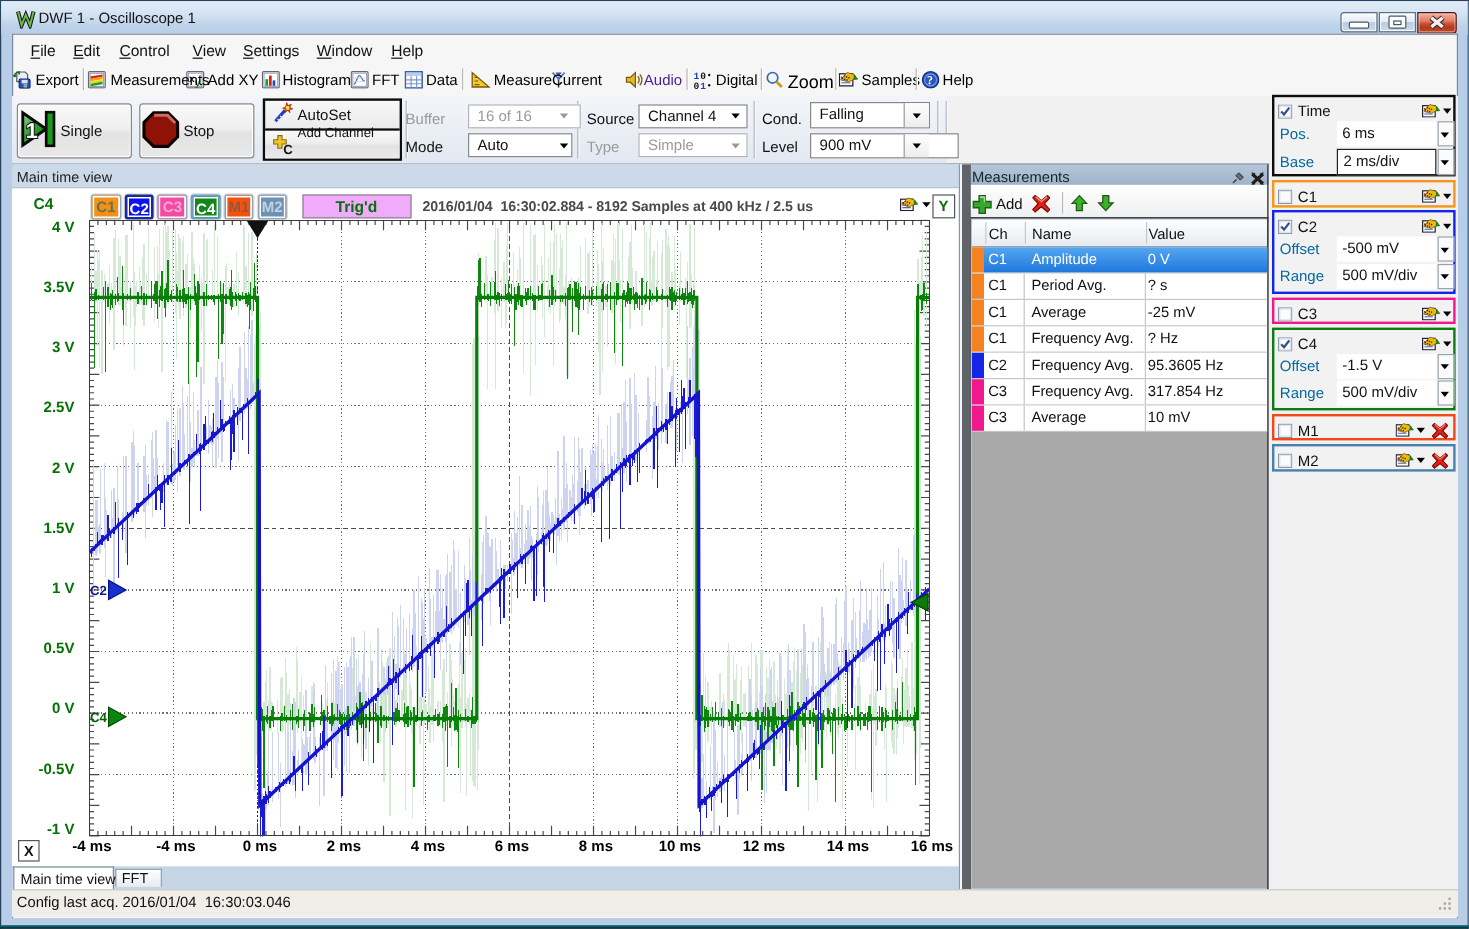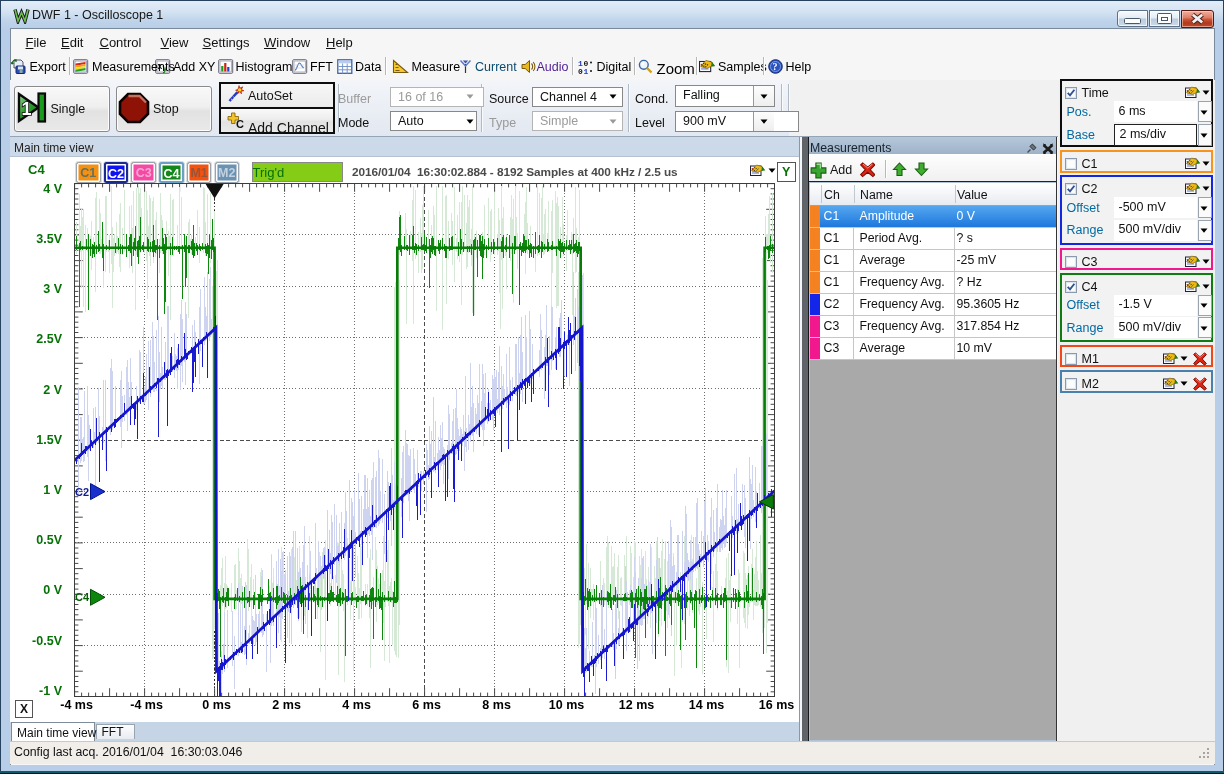--- a/index.html
+++ b/index.html
@@ -136,21 +136,21 @@
     <circle cx="7.5" cy="7.5" r="5" fill="none" stroke="#7a9ae0" stroke-width="1"></circle>
     <text x="4.6" y="11.3" font-size="10" font-weight="bold" font-family="Liberation Serif" fill="#fff">?</text>
   </svg>
 <div class="abs" style="left:29.5px;top:60px;font-size:12.5px;color:#000">Export</div>
 <div class="abs" style="left:92px;top:60px;font-size:12.5px;color:#000">Measurements</div>
 <div class="abs" style="left:173px;top:60px;font-size:12.5px;color:#000">Add XY</div>
 <div class="abs" style="left:235.5px;top:60px;font-size:12.5px;color:#000">Histogram</div>
 <div class="abs" style="left:310px;top:60px;font-size:12.5px;color:#000">FFT</div>
 <div class="abs" style="left:355px;top:60px;font-size:12.5px;color:#000">Data</div>
 <div class="abs" style="left:411.5px;top:60px;font-size:12.5px;color:#000">Measure</div>
-<div class="abs" style="left:475px;top:60px;font-size:12.5px;color:#0c4a6e">Current</div>
+<div class="abs" style="left:460px;top:60px;font-size:12.5px;color:#000000">Current</div>
 <div class="abs" style="left:536.5px;top:60px;font-size:12.5px;color:#4c1d95">Audio</div>
 <div class="abs" style="left:596.5px;top:60px;font-size:12.5px;color:#000">Digital</div>
 <div class="abs" style="left:656.5px;top:60px;font-size:15px;color:#000">Zoom</div>
 <div class="abs" style="left:718px;top:60px;font-size:12.5px;color:#000">Samples</div>
 <div class="abs" style="left:785.5px;top:60px;font-size:12.5px;color:#000">Help</div>
 <div class="sep1" style="left:69px"></div>
 <div class="sep1" style="left:385px"></div>
 <div class="sep1" style="left:571.5px"></div>
 <div class="sep1" style="left:634px"></div>
 <div class="sep1" style="left:696px"></div>
@@ -189,21 +189,21 @@
 <path d="M2.5,16 L10.5,7" stroke="#2a3ac0" stroke-width="2.6"></path>
 <path d="M4.2,14 L6,15.8 M6.4,11.6 L8.2,13.4" stroke="#e8ecf8" stroke-width="1"></path>
 <path d="M12,0.5 L13,3 L15.8,1.8 L14.5,4.4 L17,5.8 L14.2,6.2 L14.6,9 L12.8,6.8 L10.6,8.8 L11.2,6 L8.5,5.2 L11,4.2 Z" fill="#e83010" stroke="#901800" stroke-width="0.5"></path>
 <circle cx="12.7" cy="4.9" r="1.7" fill="#f8e020"></circle>
 </svg>
 <div class="abs" style="left:248px;top:88.5px;font-size:12.5px">AutoSet</div>
 <svg class="abs" style="left:227px;top:112px" width="18" height="17" viewBox="0 0 18 17">
 <path d="M4.5,1 H8 V4.5 H11.5 V8 H8 V11.5 H4.5 V8 H1 V4.5 H4.5 Z" fill="#f2c42a" stroke="#8a6a10" stroke-width="0.9"></path>
 <text x="9" y="16" font-size="11" font-weight="bold" font-family="Liberation Sans" fill="#111">C</text>
 </svg>
-<div class="abs" style="left:248px;top:120px;font-size:14px">Add Channel</div>
+<div class="abs" style="left:248px;top:105px;font-size:11px">Add Channel</div>
 <div class="glbl" style="left:338px;top:91.5px">Buffer</div>
 <div class="ddg" style="left:390px;top:86.5px;width:94px;height:20px">
     <span class="t">16 of 16</span>
   </div>
 <svg class="abs" style="left:465.5px;top:94px" width="8" height="5" viewBox="0 0 8 5">
     <polygon points="0.5,0.5 7.5,0.5 4,4.8" fill="#9a9a9a"></polygon>
   </svg>
 <div class="lbl" style="left:338px;top:116px">Mode</div>
 <div class="dd" style="left:390px;top:111px;width:87px;height:20px">
     <span class="t">Auto</span>
@@ -244,21 +244,21 @@
 <div class="abs" style="left:10px;top:136.5px;width:788.5px;height:20.5px;background:#ccd9e8;border-bottom:1px solid #b4c2d2"></div>
 <div class="abs" style="left:14px;top:140.5px;font-size:12px;color:#222">Main time view</div>
 <div class="abs" style="left:10px;top:157px;width:788.5px;height:565px;background:#fff"></div>
 <div class="abs" style="left:28px;top:161.5px;font-size:13px;font-weight:bold;color:#067106">C4</div>
 <div class="chbtn" style="left:76px;top:161.5px;background:#f49012;color:#6a7058;border:1.2px solid #9aa4ae;box-shadow:inset 0 0 0 1.5px #fff,0 0 0 1px #d8dde2;border-radius:2.5px">C1</div>
 <div class="chbtn" style="left:103.7px;top:161.5px;background:#0d12ee;color:#fff;border:2px solid #1a2a8e;box-shadow:inset 0 0 0 1.5px #fff,0 0 0 1px #d8dde2;border-radius:2.5px">C2</div>
 <div class="chbtn" style="left:131.4px;top:161.5px;background:#f44aa6;color:#f8a8ce;border:1.2px solid #9aa4ae;box-shadow:inset 0 0 0 1.5px #fff,0 0 0 1px #d8dde2;border-radius:2.5px">C3</div>
 <div class="chbtn" style="left:159.1px;top:161.5px;background:#13871a;color:#fff;border:2px solid #6aa0c4;box-shadow:inset 0 0 0 1.5px #fff,0 0 0 1px #d8dde2;border-radius:2.5px">C4</div>
 <div class="chbtn" style="left:186.79999999999998px;top:161.5px;background:#f4520e;color:#99543a;border:1.2px solid #9aa4ae;box-shadow:inset 0 0 0 1.5px #fff,0 0 0 1px #d8dde2;border-radius:2.5px">M1</div>
 <div class="chbtn" style="left:214.49999999999997px;top:161.5px;background:#6a92b2;color:#c3d2de;border:1.2px solid #9aa4ae;box-shadow:inset 0 0 0 1.5px #fff,0 0 0 1px #d8dde2;border-radius:2.5px">M2</div>
-<div class="abs" style="left:251.5px;top:161.5px;width:91px;height:20.5px;background:#84cc16;border:1px solid #888;font-weight:normal;font-size:13px;color:#067106;line-height:19px">Trig'd</div>
+<div class="abs" style="left:251.5px;top:161.5px;width:91px;height:20.5px;background:#f0abfc;border:1px solid #888;text-align:center;font-weight:bold;font-size:13px;color:#067106;line-height:19px">Trig'd</div>
 <div class="abs" style="left:352px;top:165px;font-size:11.8px;font-weight:bold;color:#4a4a4a;letter-spacing:-0.05px;white-space:nowrap">2016/01/04&nbsp; 16:30:02.884 - 8192 Samples at 400 kHz / 2.5 us</div>
 <svg class="abs" style="left:750px;top:164px" width="16" height="12" viewBox="0 0 16 12">
 <rect x="0.5" y="2" width="10.5" height="9.5" fill="#f6f9fd" stroke="#223"></rect>
 <path d="M2,5h3M2,7h7M2,9h7" stroke="#4a66c8" stroke-width="0.9"></path>
 <circle cx="2.3" cy="4.8" r="0.7" fill="#c02010"></circle>
 <path d="M1.5,6.5 L6.5,1 L12,2.5 L13.5,5.5 L7.5,8.5 Z" fill="#edb913" stroke="#7a5a08" stroke-width="0.6"></path>
 <path d="M2.5,6 L5,3.2 M4.2,6.8 L7,3.6 M6,7.4 L8.6,4.4" stroke="#2a2a2a" stroke-width="1" stroke-dasharray="1.2 1.2"></path>
 <path d="M12.2,2.8 L14.8,6.2 L11.8,6.4 Z" fill="#1f8f1f" stroke="#0c5a0c" stroke-width="0.5"></path>
 </svg>
 <svg class="abs" style="left:767.5px;top:168px" width="8" height="5" viewBox="0 0 8 5">

